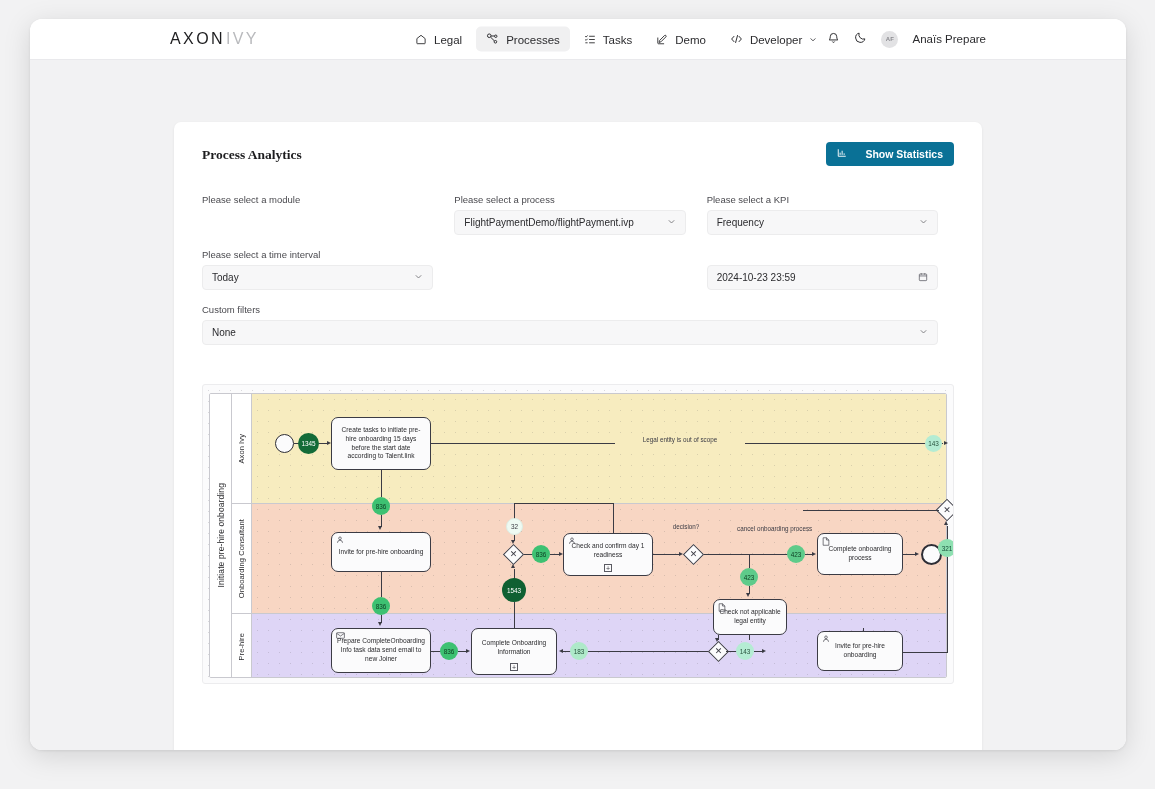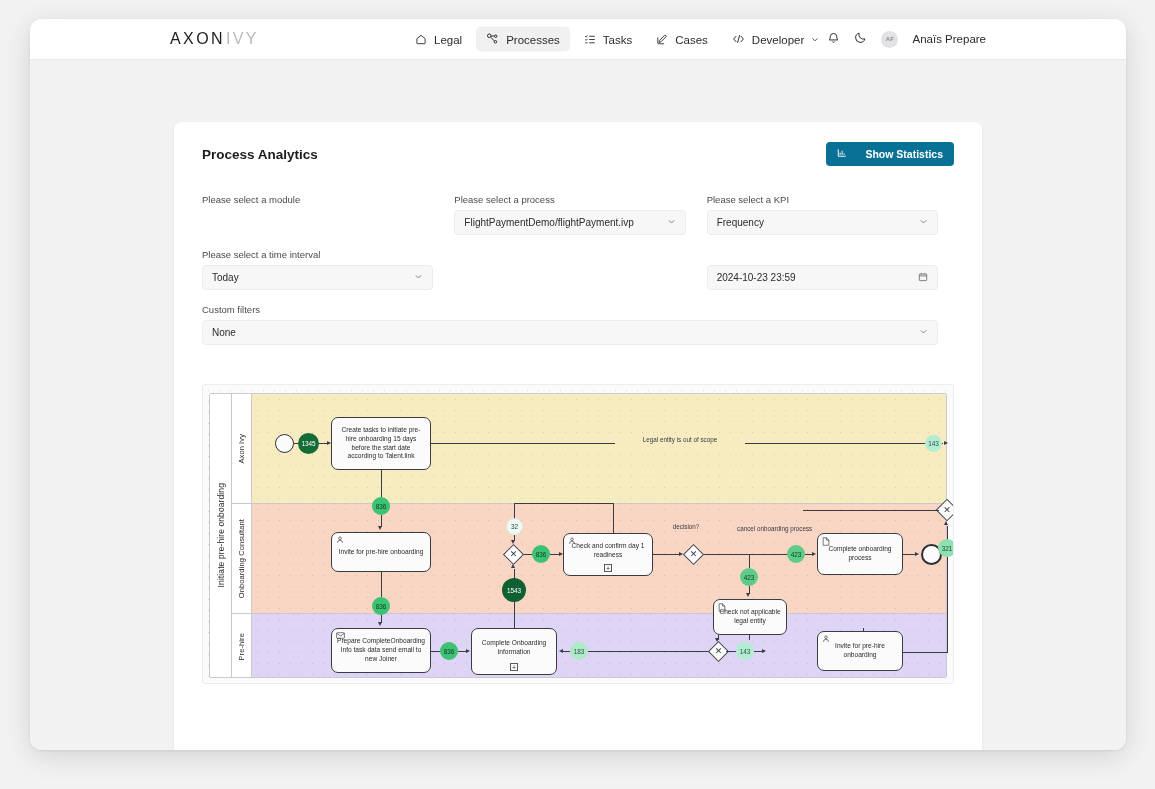--- a/index.html
+++ b/index.html
@@ -70,21 +70,21 @@
     position:absolute; left:144px; top:62px;
     width:808px; height:645px;
     background:#ffffff;
     border-radius:7px;
     box-shadow:0 1px 3px rgba(0,0,0,.07);
   }
 
   .card-head {
     position:absolute; left:28px; top:22px; right:28px; height:30px;
   }
-  .card-title { font-size:13.5px; font-weight:700; color:#1d1d1f; line-height:22px; }
+  .card-title { font-size:13.5px; font-weight:700; color:#1d1d1f; line-height:22px;font-family:Liberation Serif, serif; }
   .btn-stats {
     position:absolute; right:0; top:-2px;
     height:24px; padding:0 11px;
     background:#0a7196; color:#fff;
     border:none; border-radius:4px;
     font-size:10.5px; font-weight:700;
     font-family:"Liberation Sans", sans-serif;
     display:flex; align-items:center; gap:18px;
     cursor:pointer;
   }
@@ -291,21 +291,21 @@
         <span>Tasks</span>
       </div>
 
       <div class="navitem">
         <span>
           <svg width="12" height="12" viewBox="0 0 16 16" fill="none" stroke="#2b2b2e" stroke-width="1.2">
             <path d="M13.1 2.6a1.4 1.4 0 0 1 0 2L6.6 11.1l-2.6.8.8-2.6 6.4-6.5a1.4 1.4 0 0 1 1.9-.2z"></path>
             <path d="M2.4 5.4v7.4a.9.9 0 0 0 .9.9h7.5"></path>
           </svg>
         </span>
-        <span>Cases</span>
+        <span>Demo</span>
       </div>
 
       <div class="navitem">
         <span>
           <svg width="13" height="13" viewBox="0 0 16 16" fill="none" stroke="#2b2b2e" stroke-width="1.2">
             <path d="M5.2 4.4 2 8l3.2 3.6M10.8 4.4 14 8l-3.2 3.6M9.4 3.2 6.8 12.8"></path>
           </svg>
         </span>
         <span>Developer</span>
         <span>

